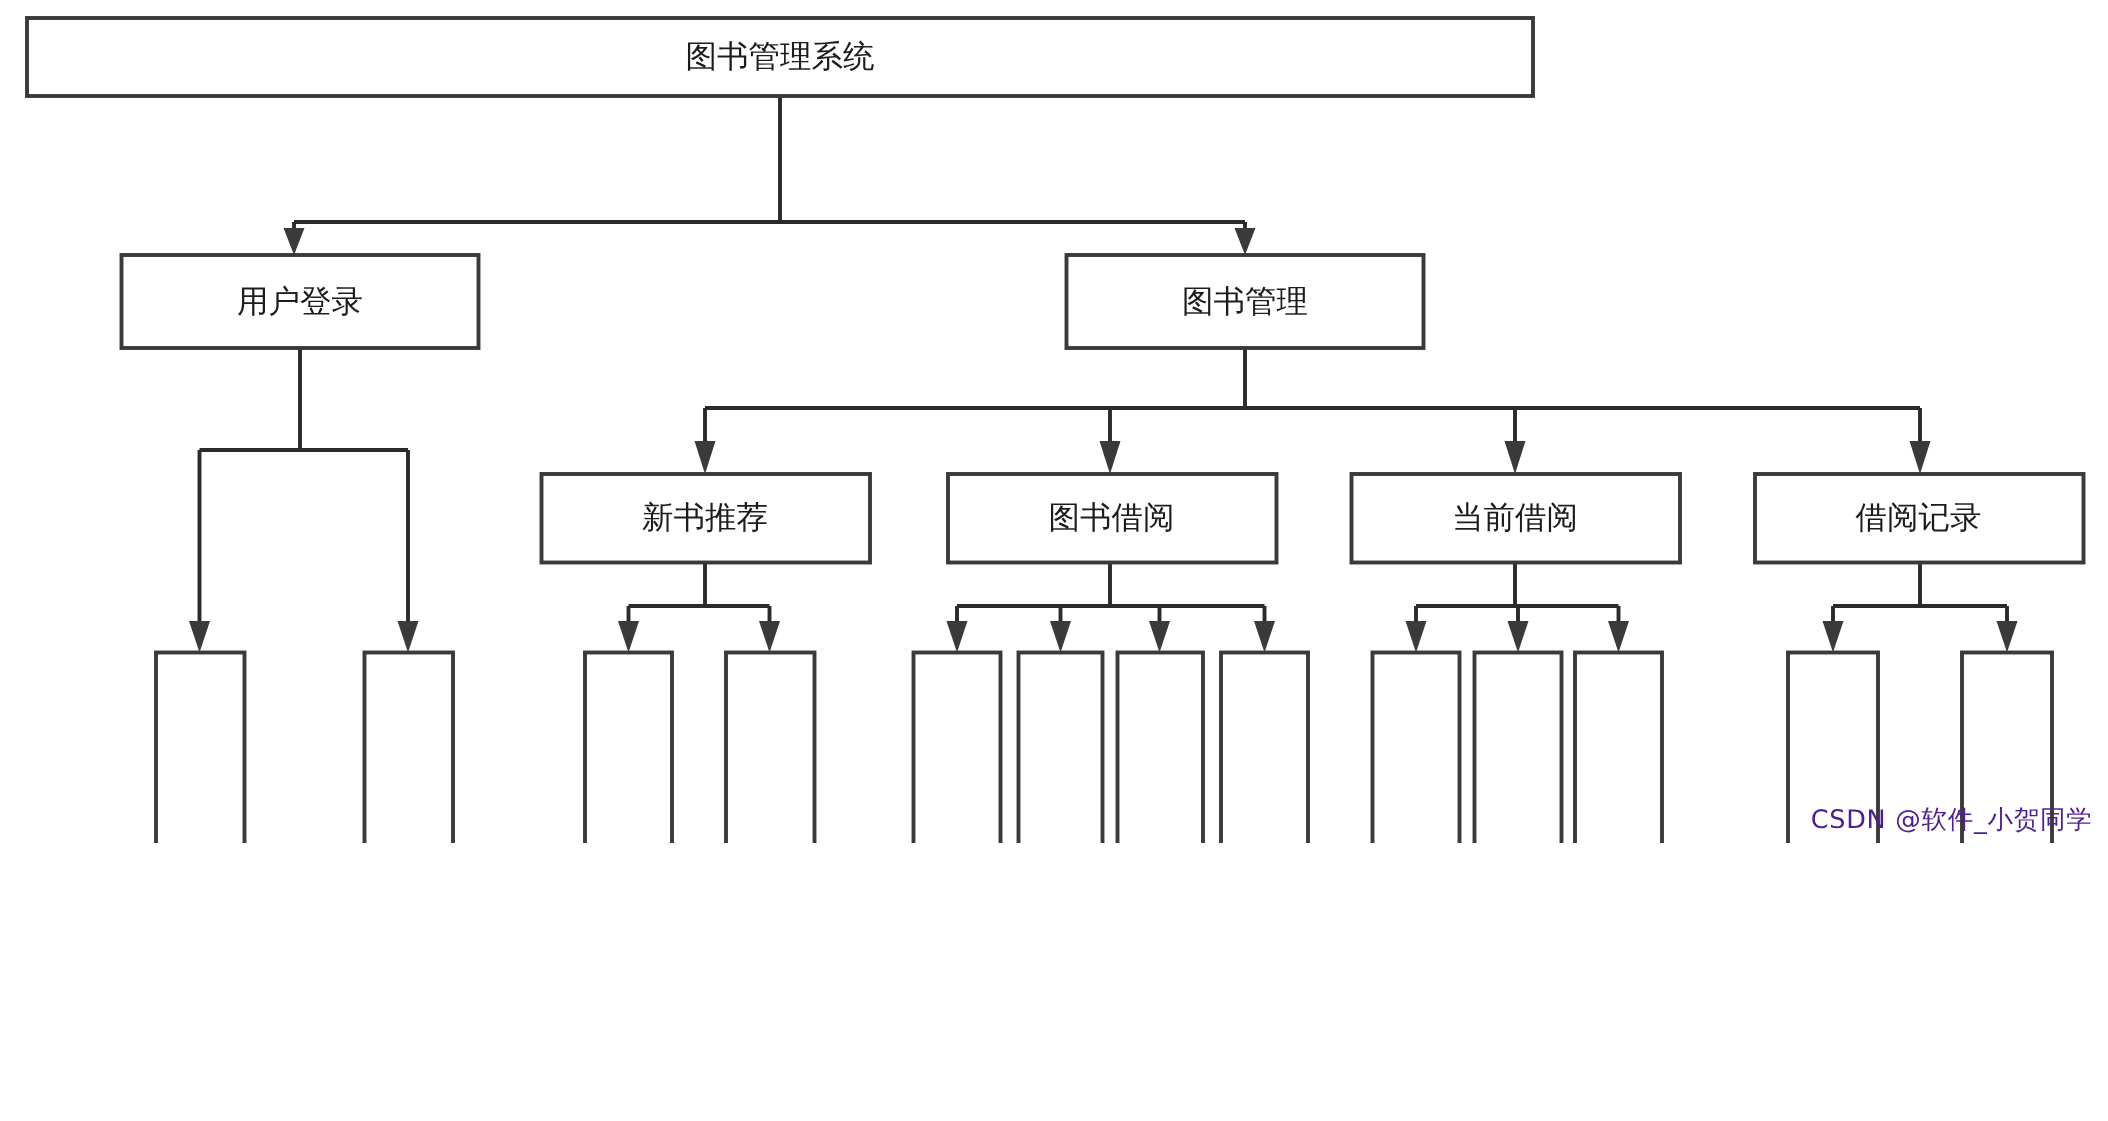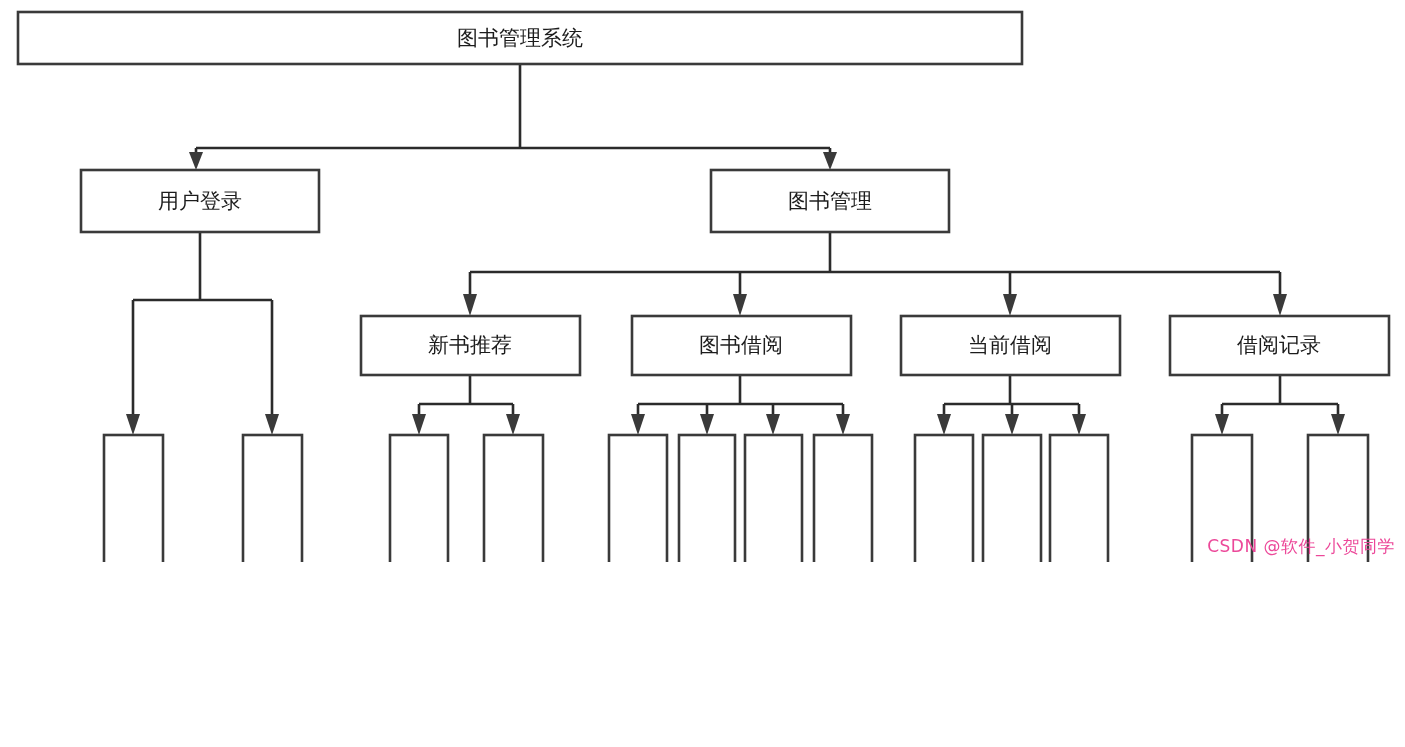--- a/index.html
+++ b/index.html
@@ -58,21 +58,21 @@
     white-space: nowrap;
     text-align: center;
     pointer-events: none;
   }
   .watermark {
     position: absolute;
     right: 10px;
     bottom: 4px;
     font-family: "DejaVu Sans", "Liberation Sans", sans-serif;
     font-size: 17px;
-    color: #ec4899;
+    color: #4c1d95;
     white-space: nowrap;
     letter-spacing: 0.5px;
   }
 </style>
 </head>
 <body>
 
 <div id="diagram-root">
 
   <svg class="diagram-canvas" viewBox="0 0 1405 747">

